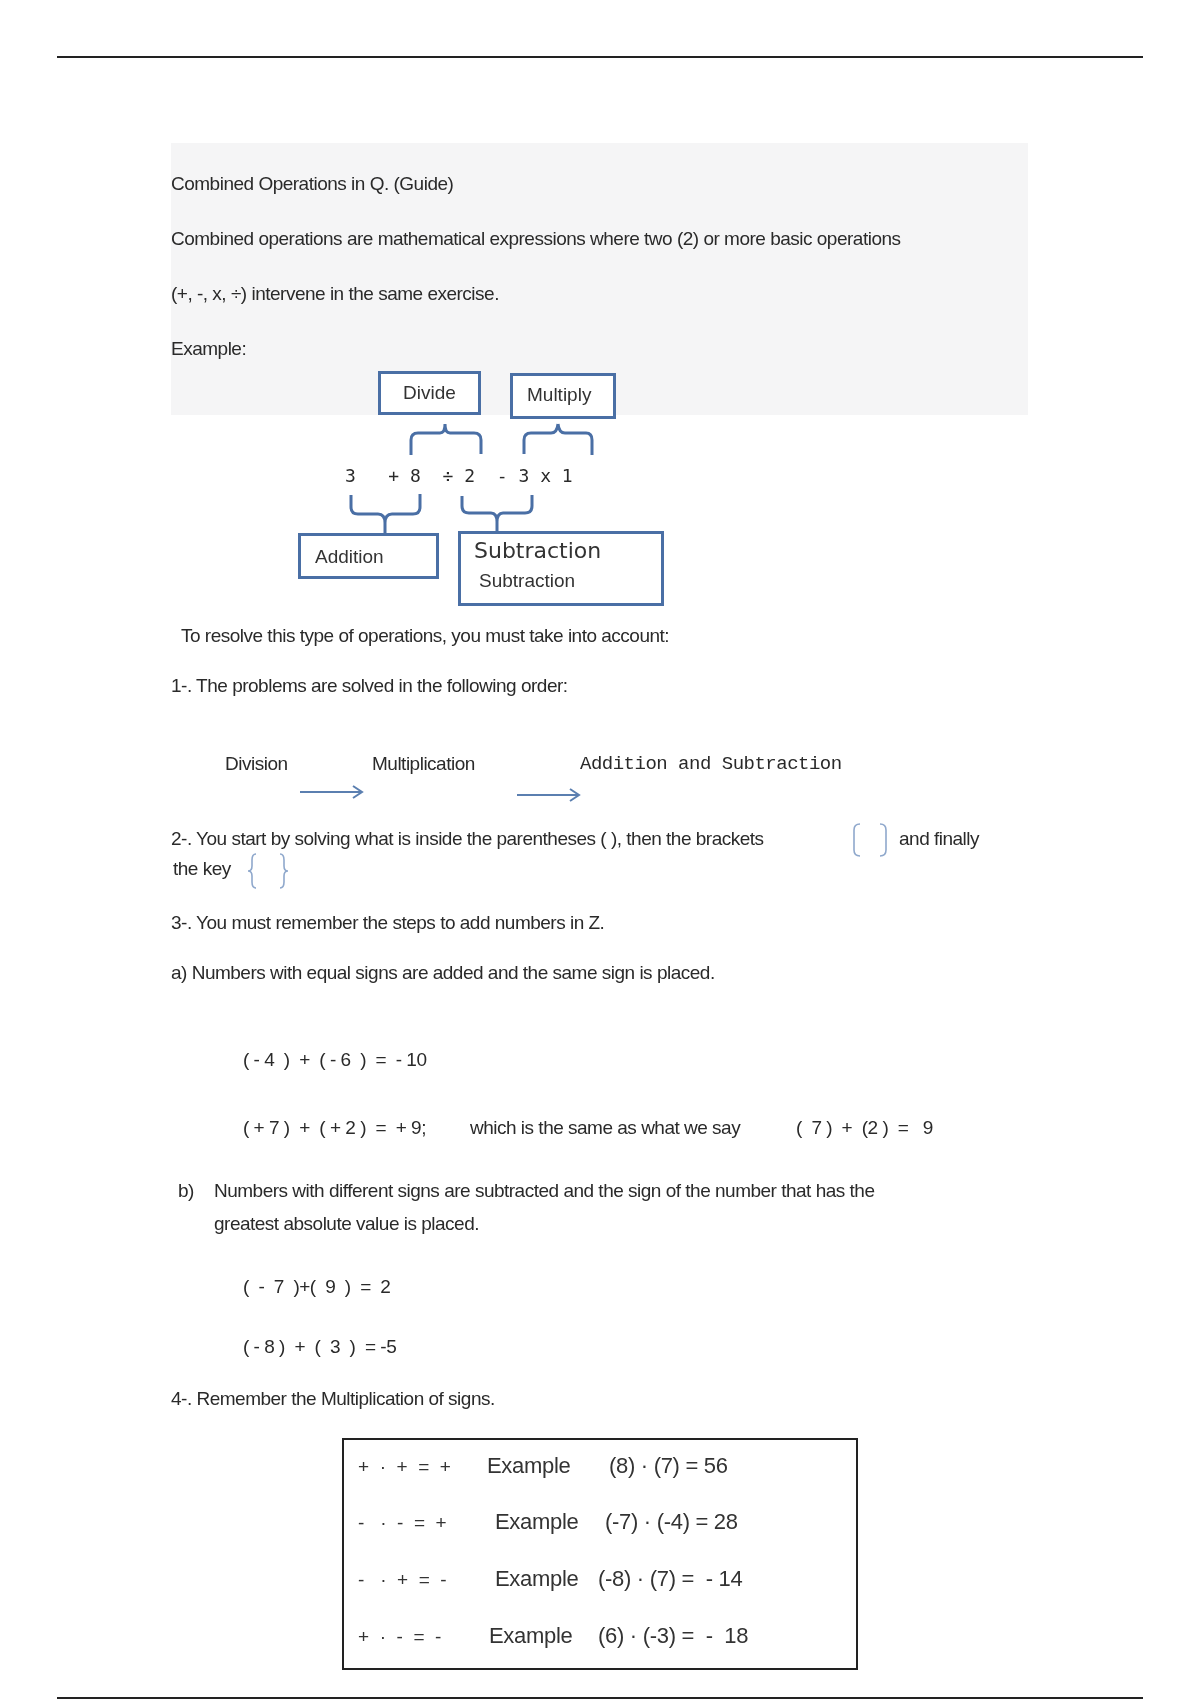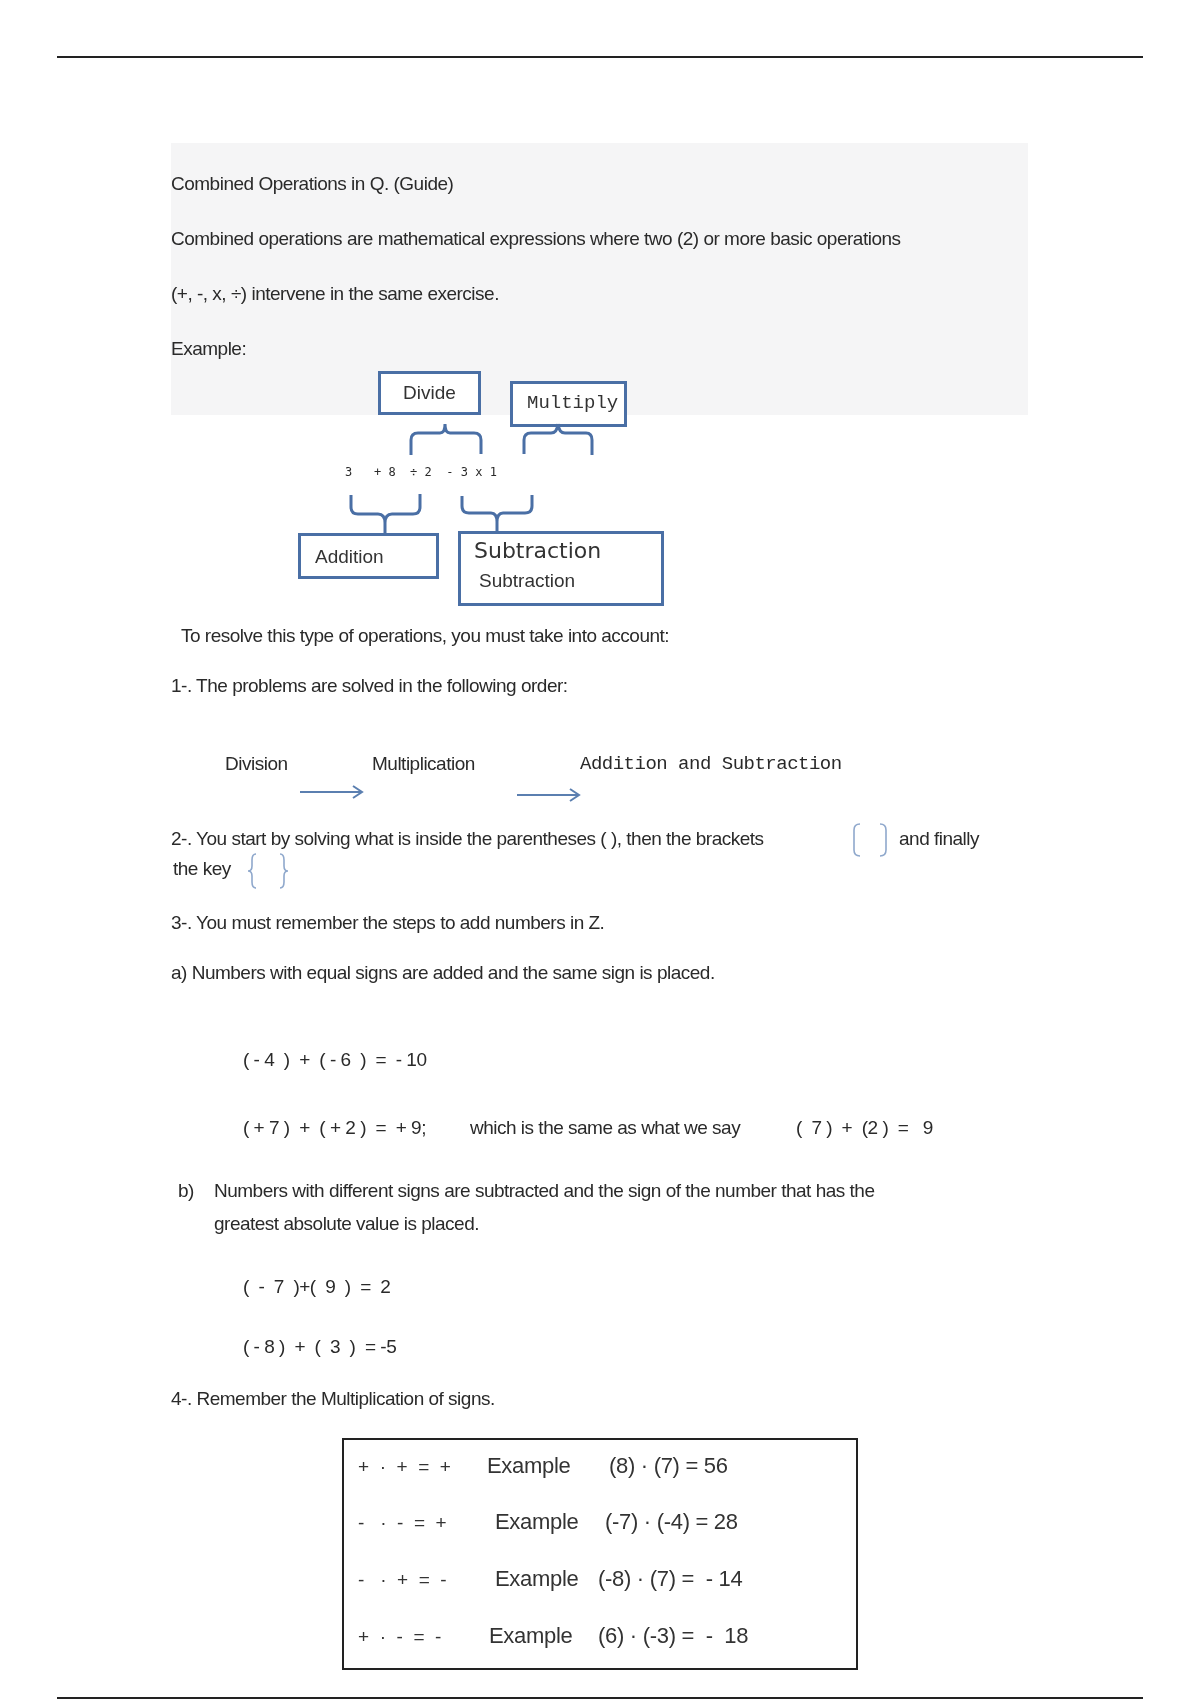--- a/index.html
+++ b/index.html
@@ -1,21 +1,21 @@
 <!DOCTYPE html>
 <html><head>
 <meta charset="utf-8">
 <style>
   html, body { margin: 0; padding: 0; background: #ffffff; }
   body { width: 1200px; height: 1700px; position: relative; overflow: hidden;
          font-family: "Liberation Sans", sans-serif; color: #222; }
   .rule { position: absolute; left: 57px; width: 1086px; height: 2px; background: #222; }
   .shade { position: absolute; left: 171px; top: 143px; width: 857px; height: 272px; background: #f5f5f6; }
   .t { position: absolute; font-size: 19px; letter-spacing: -0.5px; white-space: nowrap; color: #2a2a2a; }
-  .mono { font-family: "DejaVu Sans Mono", monospace; font-size: 12px; letter-spacing: 0; }
+  .mono { font-family: "DejaVu Sans Mono", monospace; font-size: 18px; letter-spacing: 0; }
   .box { position: absolute; border: 3px solid #4a6fa5; background: #fff; box-sizing: border-box; }
   .box span { position: absolute; white-space: nowrap; color: #333; }
   .signs { position: absolute; left: 342px; top: 1438px; width: 516px; height: 232px;
            border: 2px solid #222; box-sizing: border-box; }
   .srow { position: absolute; font-size: 22px; white-space: nowrap; color: #333; letter-spacing: -0.3px; }
   .srow .sym { position: absolute; left: 0; top: 0; letter-spacing: 0; }
   .srow .ex { position: absolute; top: 0; }
   .srow .eq { position: absolute; top: 0; }
   svg { position: absolute; overflow: visible; }
 </style>
@@ -26,21 +26,21 @@
 <div class="shade"></div>
 
 <div class="t" style="left:171px; top:173px;">Combined Operations in Q. (Guide)</div>
 <div class="t" style="left:171px; top:228px;">Combined operations are mathematical expressions where two (2) or more basic operations</div>
 <div class="t" style="left:171px; top:283px;">(+, -, x, ÷) intervene in the same exercise.</div>
 <div class="t" style="left:171px; top:338px;">Example:</div>
 
 <div class="box" style="left:378px; top:371px; width:103px; height:44px;padding-left:28px;">
   <span style="left:22px; top:8px; font-size:19px;">Divide</span>
 </div>
-<div class="box" style="left:510px; top:381px; width:117px; height:46px;font-family:Liberation Mono, monospace;">
+<div class="box" style="left:510px; top:373px; width:106px; height:46px;">
   <span style="left:14px; top:8px; font-size:19px;">Multiply</span>
 </div>
 <div class="box" style="left:298px; top:533px; width:141px; height:46px;">
   <span style="left:14px; top:10px; font-size:19px;">Addition</span>
 </div>
 <div class="box" style="left:458px; top:531px; width:206px; height:75px;">
   <span style="left:13px; top:4px; font-size:22px; font-family:'DejaVu Sans', sans-serif;">Subtraction</span>
   <span style="left:18px; top:36px; font-size:19px;">Subtraction</span>
 </div>
 

